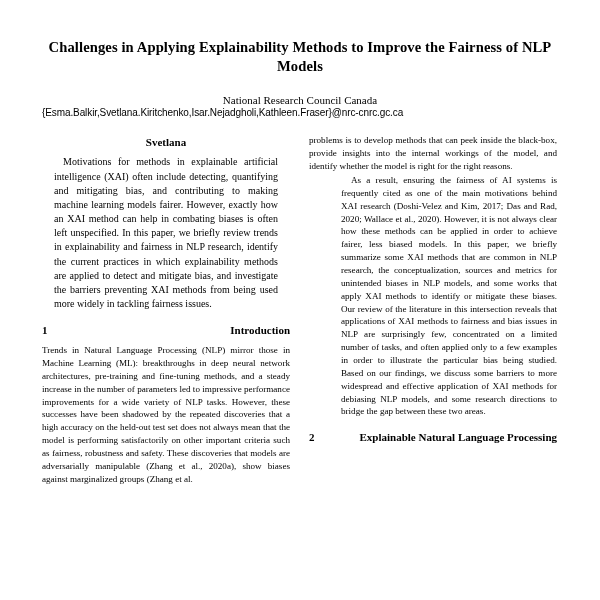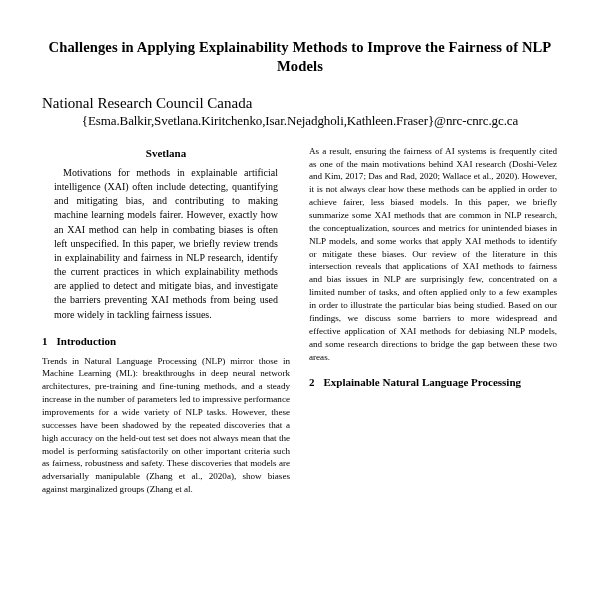--- a/index.html
+++ b/index.html
@@ -30,34 +30,34 @@
     letter-spacing: 0.1px;
   }
   .authors {
     font-size: 10.6px;
     font-weight: bold;
     text-align: center;
     line-height: 1.3;
     margin-bottom: 4px;
   }
   .affil {
-    font-size: 15px;
-    text-align: left;
+    font-size: 11px;
+    text-align: center;
     line-height: 1.35;
   }
   .affil2 {
     font-size: 9.4px;
     text-align: center;
     line-height: 1.35;
     margin-bottom: 3px;
   }
   .email {
-    font-family: Liberation Serif, serif;
-    font-size: 13px;
-    text-align: center;
+    font-family: Liberation Sans, sans-serif;
+    font-size: 10px;
+    text-align: left;
     letter-spacing: -0.1px;
     margin-bottom: 16px;
   }
   .columns {
     display: flex;
     flex-direction: row;
     gap: 19px;
     align-items: flex-start;
   }
   .col {
@@ -84,20 +84,21 @@
     display: flex;
     gap: 9px;
     align-items: baseline;
     line-height: 1.25;
   }
   .num-head .num {
     flex: 0 0 auto;
   }
   .num-head .txt {
     flex: 1 1 auto;
+    text-align: right;
   }
   p.body {
     font-size: 9.1px;
     line-height: 1.415;
     text-align: justify;
     margin: 0 0 0 0;
     hyphens: auto;
   }
   p.body + p.body {
     text-indent: 10px;
@@ -125,20 +126,21 @@
       <div class="abstract-body">Motivations for methods in explainable artificial intelligence (XAI) often include detecting, quantifying and mitigating bias, and contributing to making machine learning models fairer. However, exactly how an XAI method can help in combating biases is often left unspecified. In this paper, we briefly review trends in explainability and fairness in NLP research, identify the current practices in which explainability methods are applied to detect and mitigate bias, and investigate the barriers preventing XAI methods from being used more widely in tackling fairness issues.</div>
 
       <div class="num-head">
         <span class="num">1</span>
         <span class="txt">Introduction</span>
       </div>
       <p class="body first">Trends in Natural Language Processing (NLP) mirror those in Machine Learning (ML): breakthroughs in deep neural network architectures, pre-training and fine-tuning methods, and a steady increase in the number of parameters led to impressive performance improvements for a wide variety of NLP tasks. However, these successes have been shadowed by the repeated discoveries that a high accuracy on the held-out test set does not always mean that the model is performing satisfactorily on other important criteria such as fairness, robustness and safety. These discoveries that models are adversarially manipulable (Zhang et al., 2020a), show biases against marginalized groups (Zhang et al.</p>
     </div>
 
     <div class="col right-col">
+      <p class="body first">problems is to develop methods that can peek inside the black-box, provide insights into the internal workings of the model, and identify whether the model is right for the right reasons.</p>
       <p class="body">As a result, ensuring the fairness of AI systems is frequently cited as one of the main motivations behind XAI research (Doshi-Velez and Kim, 2017; Das and Rad, 2020; Wallace et al., 2020). However, it is not always clear how these methods can be applied in order to achieve fairer, less biased models. In this paper, we briefly summarize some XAI methods that are common in NLP research, the conceptualization, sources and metrics for unintended biases in NLP models, and some works that apply XAI methods to identify or mitigate these biases. Our review of the literature in this intersection reveals that applications of XAI methods to fairness and bias issues in NLP are surprisingly few, concentrated on a limited number of tasks, and often applied only to a few examples in order to illustrate the particular bias being studied. Based on our findings, we discuss some barriers to more widespread and effective application of XAI methods for debiasing NLP models, and some research directions to bridge the gap between these two areas.</p>
 
       <div class="num-head">
         <span class="num">2</span>
         <span class="txt">Explainable Natural Language Processing</span>
       </div>
     </div>
 
   </div>
 </div>

